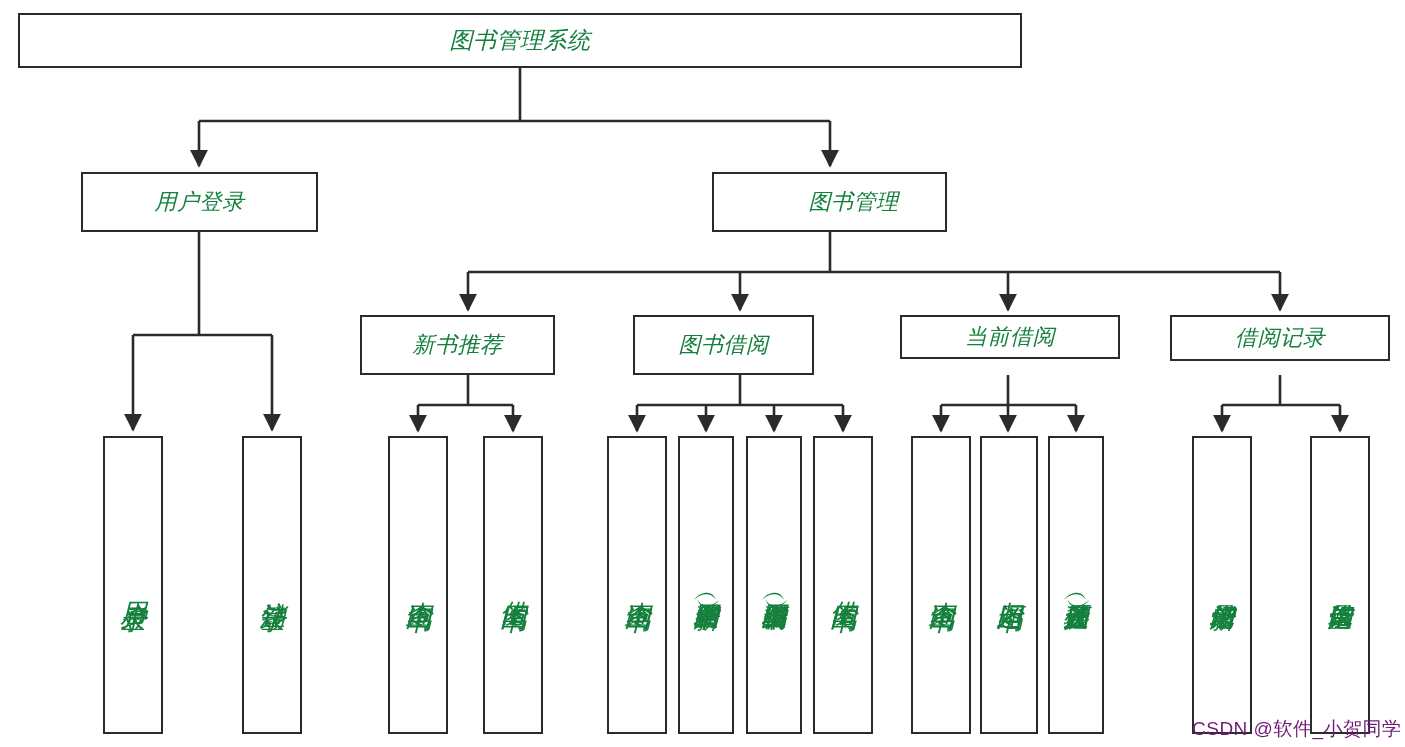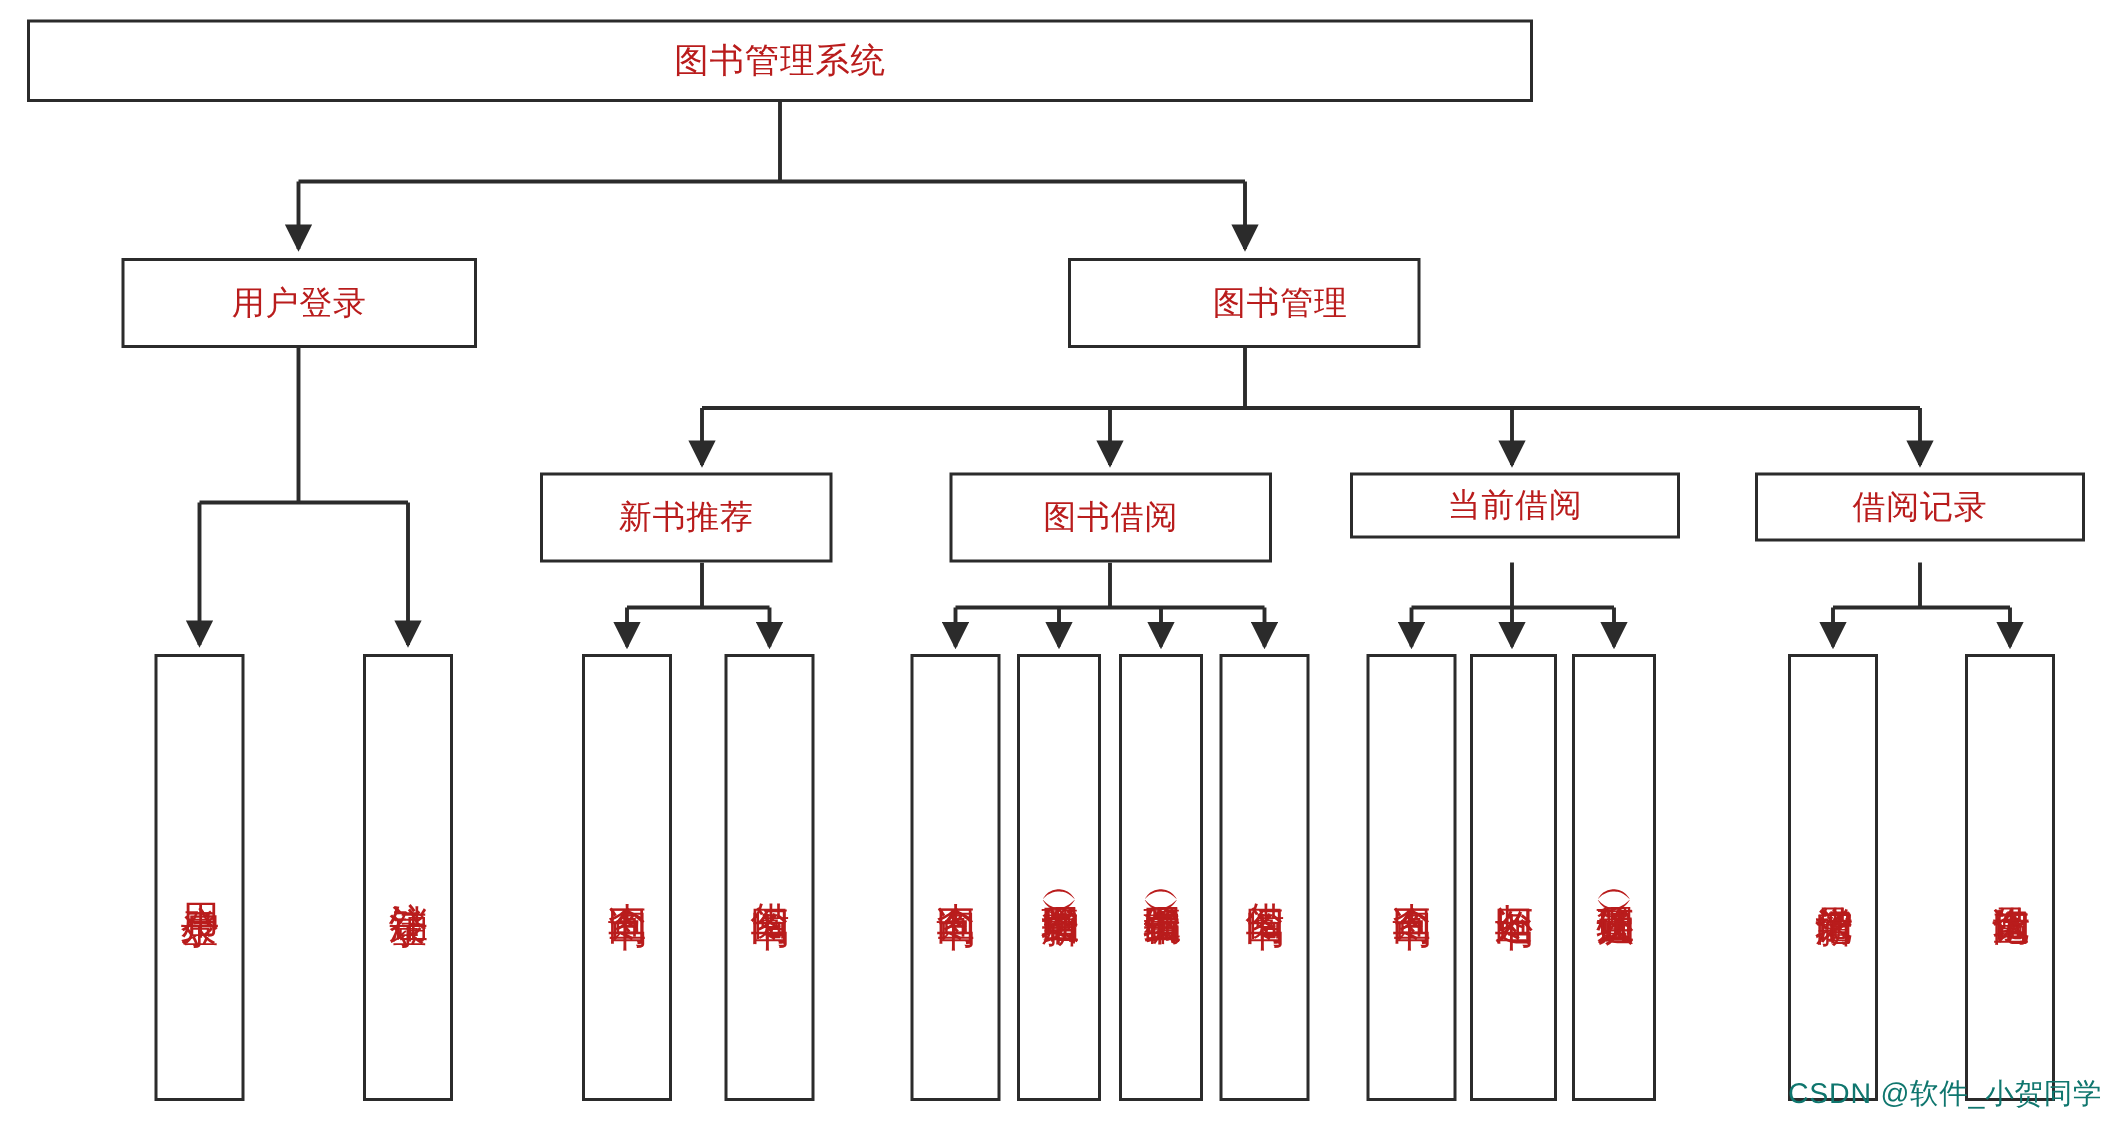--- a/index.html
+++ b/index.html
@@ -26,21 +26,22 @@
     pointer-events: none;
   }
   .node {
     position: absolute;
     box-sizing: border-box;
     border: 2.5px solid #2b2b2b;
     background: #ffffff;
     display: flex;
     align-items: center;
     justify-content: center;
-    color: #b91c1c;
+    color: #15803d;
+    font-style: italic;
   }
   .node .label {
     display: block;
     text-align: center;
     line-height: 1.18;
     letter-spacing: 0.5px;
   }
   .node.horiz .label {
     font-size: 22px;
   }
@@ -60,21 +61,21 @@
     letter-spacing: 2px;
     white-space: nowrap;
   }
   .node.vert.tight .label {
     font-size: 25px;
     letter-spacing: 0px;
   }
   .watermark {
     position: absolute;
     font-size: 19px;
-    color: #0f766e;
+    color: #701a75;
     white-space: nowrap;
     letter-spacing: 0.5px;
   }
 </style>
 </head>
 <body>
 
 <div id="canvas">
 
   <svg id="connectors" viewBox="0 0 1405 747" xmlns="http://www.w3.org/2000/svg">
@@ -134,21 +135,21 @@
   <div class="node horiz" style="left:81px; top:172px; width:237px; height:60px;">
     <span class="label">用户登录</span>
   </div>
   <div class="node horiz" style="left:712px; top:172px; width:235px; height:60px;padding-left:48px;">
     <span class="label">图书管理</span>
   </div>
 
   <div class="node horiz" style="left:360px; top:315px; width:195px; height:60px;">
     <span class="label">新书推荐</span>
   </div>
-  <div class="node horiz" style="left:633px; top:315px; width:215px; height:60px;">
+  <div class="node horiz" style="left:633px; top:315px; width:181px; height:60px;">
     <span class="label">图书借阅</span>
   </div>
   <div class="node horiz" style="left:900px; top:315px; width:220px; height:44px;">
     <span class="label">当前借阅</span>
   </div>
   <div class="node horiz" style="left:1170px; top:315px; width:220px; height:46px;">
     <span class="label">借阅记录</span>
   </div>
 
   <div class="node vert" style="left:103px; top:436px; width:60px; height:298px;">

